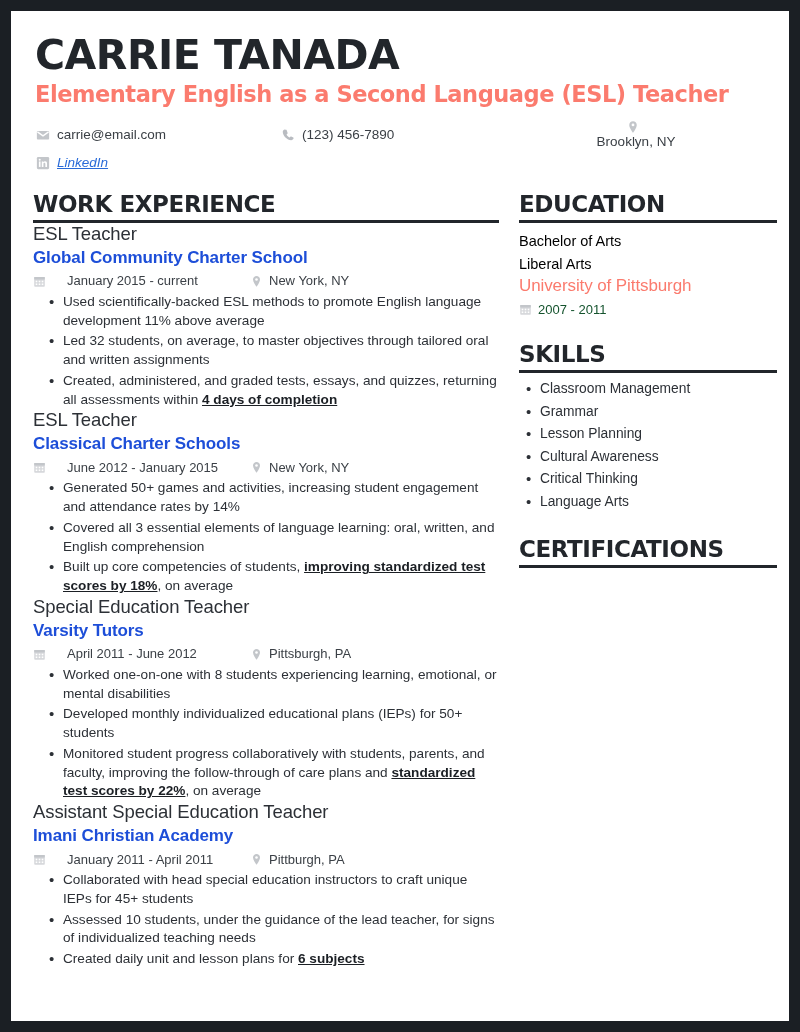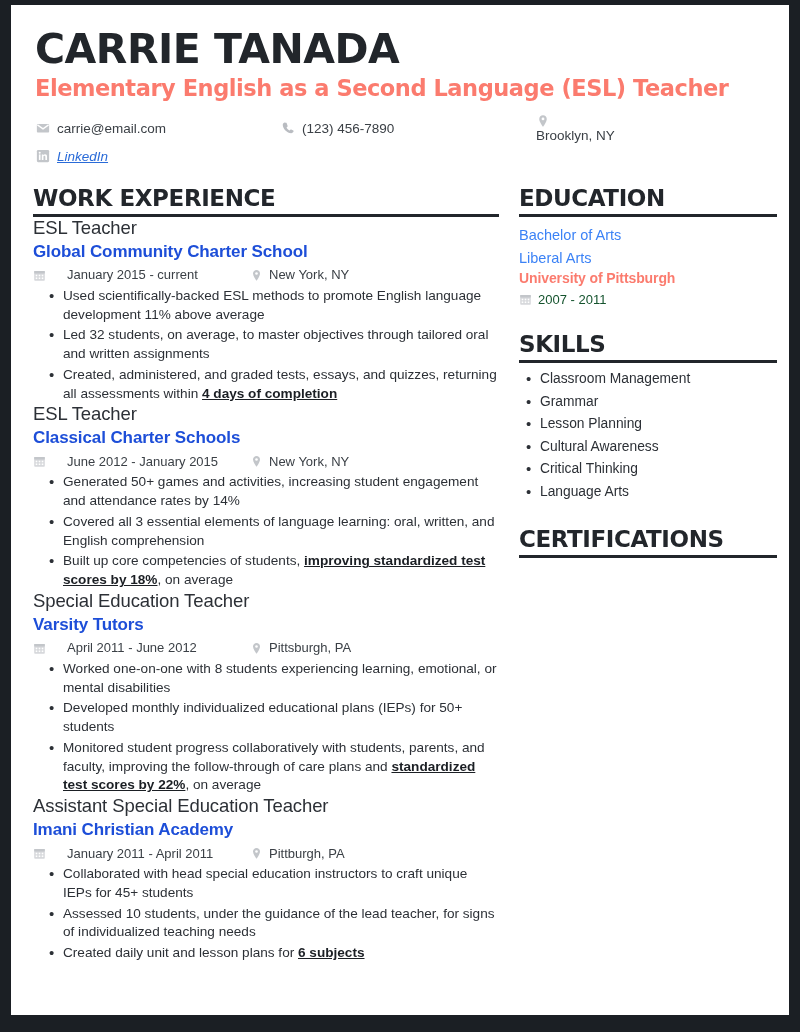--- a/index.html
+++ b/index.html
@@ -7,21 +7,21 @@
   html, body {
     width: 800px;
     height: 1032px;
     background: #1b1f24;
     font-family: "Liberation Sans", sans-serif;
   }
 
   #resume-page {
     position: absolute;
     left: 11px;
-    top: 5px;
+    top: 11px;
     width: 778px;
     height: 1010px;
     background: #ffffff;
     overflow: hidden;
   }
 
   .inner {
     padding: 22px 22px 0 22px;
   }
 
@@ -50,20 +50,21 @@
   .contact-row {
     display: flex;
     align-items: center;
     margin-top: 11px;
     margin-left: 3px;
   }
   .contact-row.second { margin-top: 5px; }
 
   .contact-item {
     display: flex;
+    align-items: center;
     font-size: 13.5px;
     color: #3b4046;
     line-height: 1.2;
   }
   .c-email  { width: 245px; }
   .c-phone  { width: 255px; }
   .c-loc    { width: 200px; flex-direction: column; }
 
   .contact-item .ico {
     width: 14px; height: 14px;
@@ -168,27 +169,27 @@
   }
   ul.bullets li .hl {
     font-weight: bold;
     text-decoration: underline;
     color: #1b1f24;
   }
 
   
   .edu-line {
     font-size: 14.5px;
-    color: #3b82f6;
+    color: #000000;
     line-height: 1.42;
     margin-top: 2px;
   }
   .edu-school {
-    font-size: 14px;
-    font-weight: bold;
+    font-size: 17px;
+    font-weight: normal;
     color: #fb7b6e;
     line-height: 1.35;
     margin-top: 1px;
     letter-spacing: -0.1px;
   }
   .edu-meta {
     display: flex;
     align-items: center;
     font-size: 13px;
     color: #14532d;

